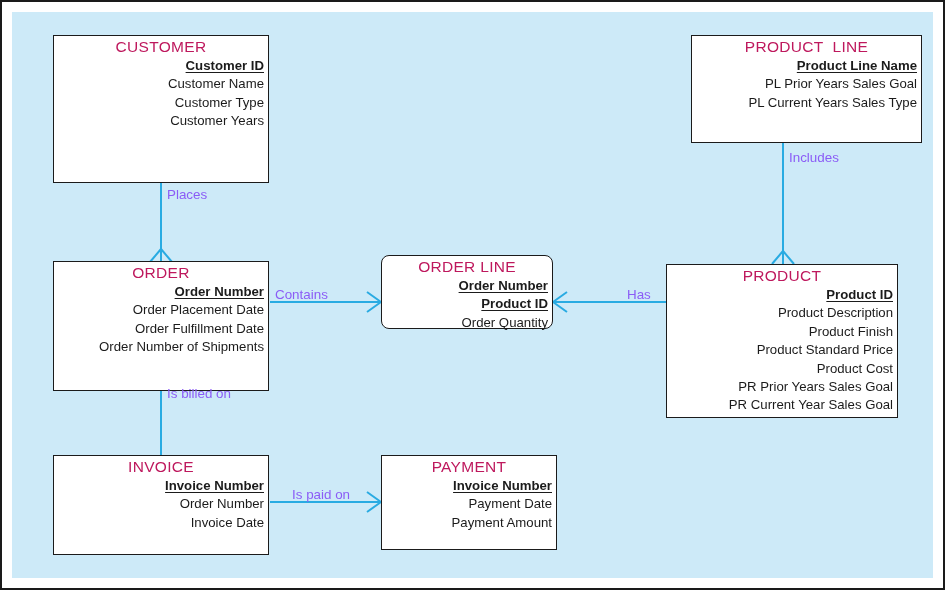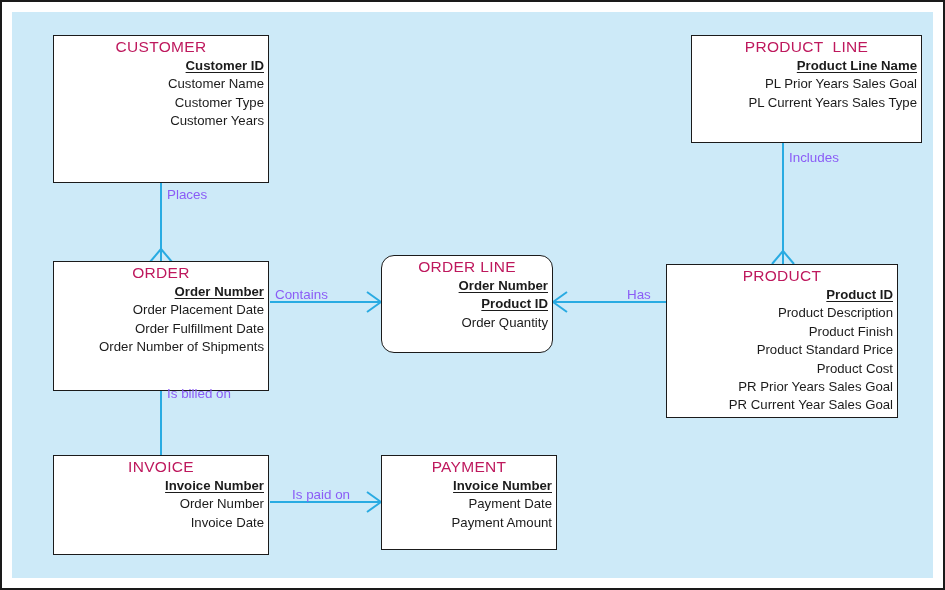--- a/index.html
+++ b/index.html
@@ -123,21 +123,21 @@
     <div class="entity" style="left:51px;top:249px;width:216px;height:130px;margin-top:10px;">
       <div class="ent-title">ORDER</div>
       <div class="attrs">
         <div class="attr key">Order Number</div>
         <div class="attr">Order Placement Date</div>
         <div class="attr">Order Fulfillment Date</div>
         <div class="attr">Order Number of Shipments</div>
       </div>
     </div>
 
-    <div class="entity assoc" style="left:379px;top:253px;width:172px;height:98px;">
+    <div class="entity assoc" style="left:379px;top:253px;width:172px;height:74px;border-radius:8px;">
       <div class="ent-title">ORDER LINE</div>
       <div class="attrs">
         <div class="attr key">Order Number</div>
         <div class="attr key">Product ID</div>
         <div class="attr">Order Quantity</div>
       </div>
     </div>
 
     <div class="entity" style="left:664px;top:262px;width:232px;height:154px;">
       <div class="ent-title">PRODUCT</div>

